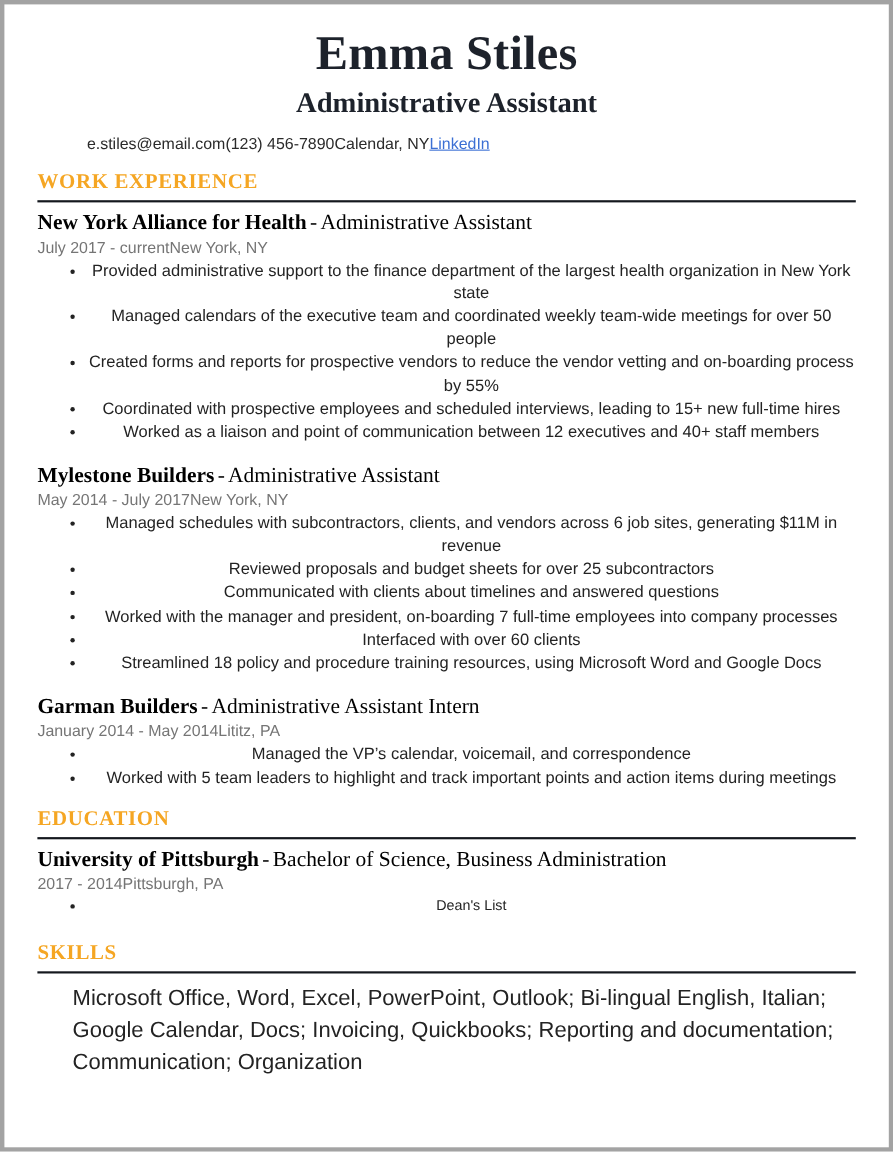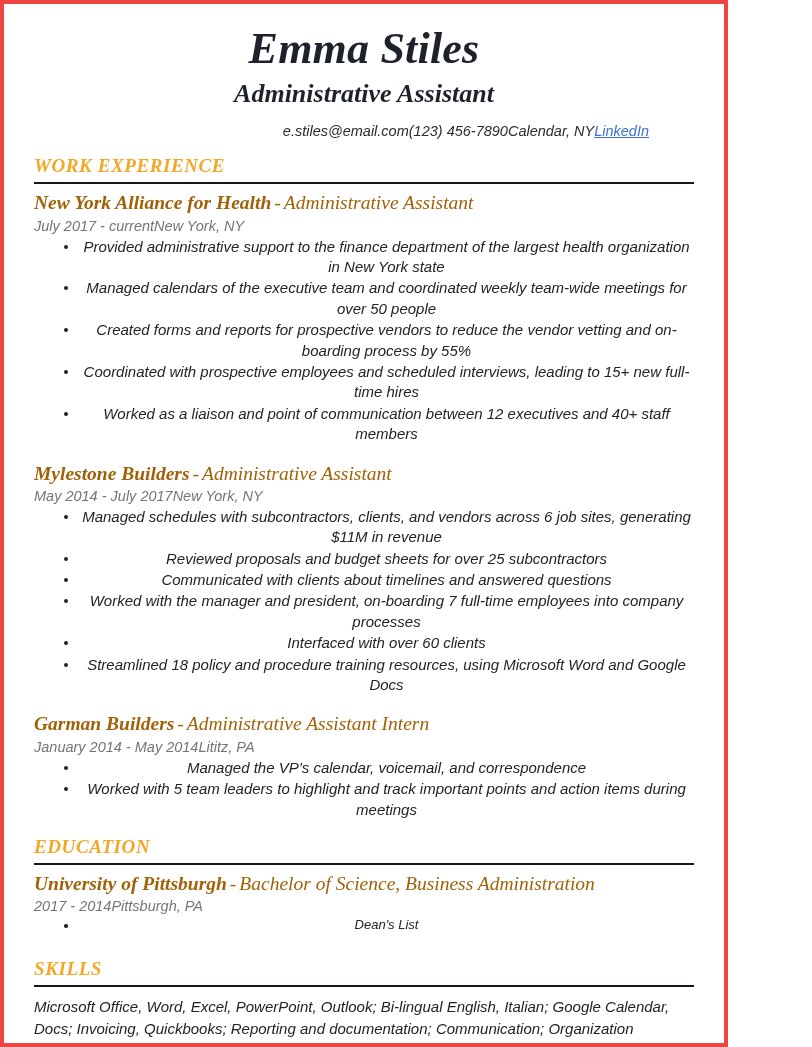--- a/index.html
+++ b/index.html
@@ -8,28 +8,27 @@
     background: #ffffff;
   }
   body {
     width: 812px;
     height: 1047px;
     font-family: "Liberation Sans", sans-serif;
     -webkit-font-smoothing: antialiased;
   }
   .page {
     position: relative;
-    width: 728px;
+    width: 812px;
     height: 1047px;
     box-sizing: border-box;
     background: #ffffff;
-    border: 4px solid #ef4444;
+    border: 4px solid #a3a3a3;
     padding: 0;
     overflow: hidden;
-    font-style: italic;
   }
   .inner {
     box-sizing: border-box;
     padding: 22px 30px 0 30px;
   }
 
   
   .name {
     font-family: "Liberation Serif", serif;
     font-weight: bold;
@@ -44,21 +43,21 @@
     font-family: "Liberation Serif", serif;
     font-weight: bold;
     font-size: 26px;
     line-height: 1.18;
     text-align: center;
     color: #1d222b;
     margin: 6px 0 0 0;
   }
   .contact-row {
     display: flex;
-    justify-content: flex-end;
+    justify-content: flex-start;
     align-items: baseline;
     margin: 14px auto 0 auto;
     padding: 0 45px 0 45px;
     font-size: 14.5px;
     color: #2b2b2b;
     box-sizing: border-box;
   }
   .contact-item { white-space: nowrap; }
   .contact-link {
     color: #3b6fd4;
@@ -86,21 +85,21 @@
   }
   .skills-section .section-rule { margin-top: 3px; margin-bottom: 9px; }
 
   
   .entry { margin-top: 2px; }
   .entry + .entry { margin-top: 16px; }
   .entry-head {
     font-family: "Liberation Serif", serif;
     font-size: 19.5px;
     line-height: 1.3;
-    color: #a16207;
+    color: #000000;
   }
   .entry-org { font-weight: bold; }
   .entry-sep { font-weight: normal; padding: 0 3px; }
   .entry-role { font-weight: normal; }
   .entry-meta {
     display: flex;
     justify-content: flex-start;
     align-items: baseline;
     font-size: 14.5px;
     color: #757575;
@@ -133,24 +132,25 @@
     border-radius: 50%;
     background: #232323;
   }
   ul.bullets.small li {
     font-size: 13px;
     line-height: 1.3;
   }
   ul.bullets.small li::before { top: 7px; width: 3.5px; height: 3.5px; }
 
   .skills-text {
-    font-size: 15px;
+    font-size: 20px;
     line-height: 1.45;
     color: #232323;
     max-width: 718px;
+    margin-left: 32px;
   }
 </style>
 </head>
 <body>
 
 <div class="page">
   <div class="inner">
 
     <div>
       <h1 class="name">Emma Stiles</h1>

